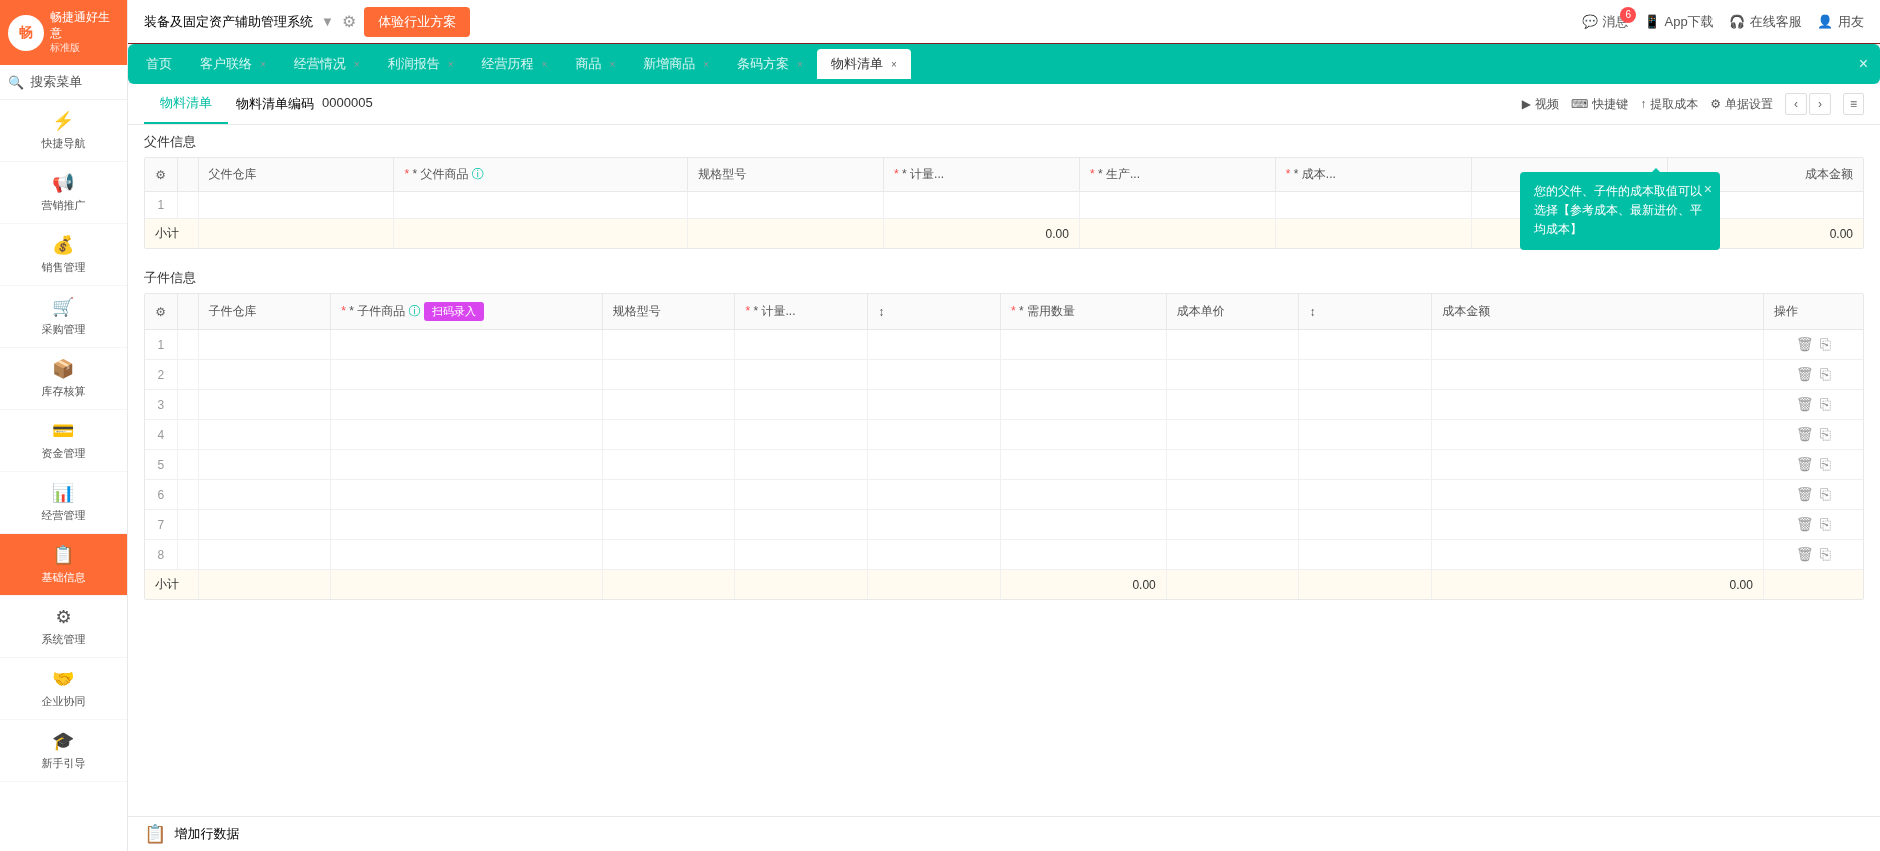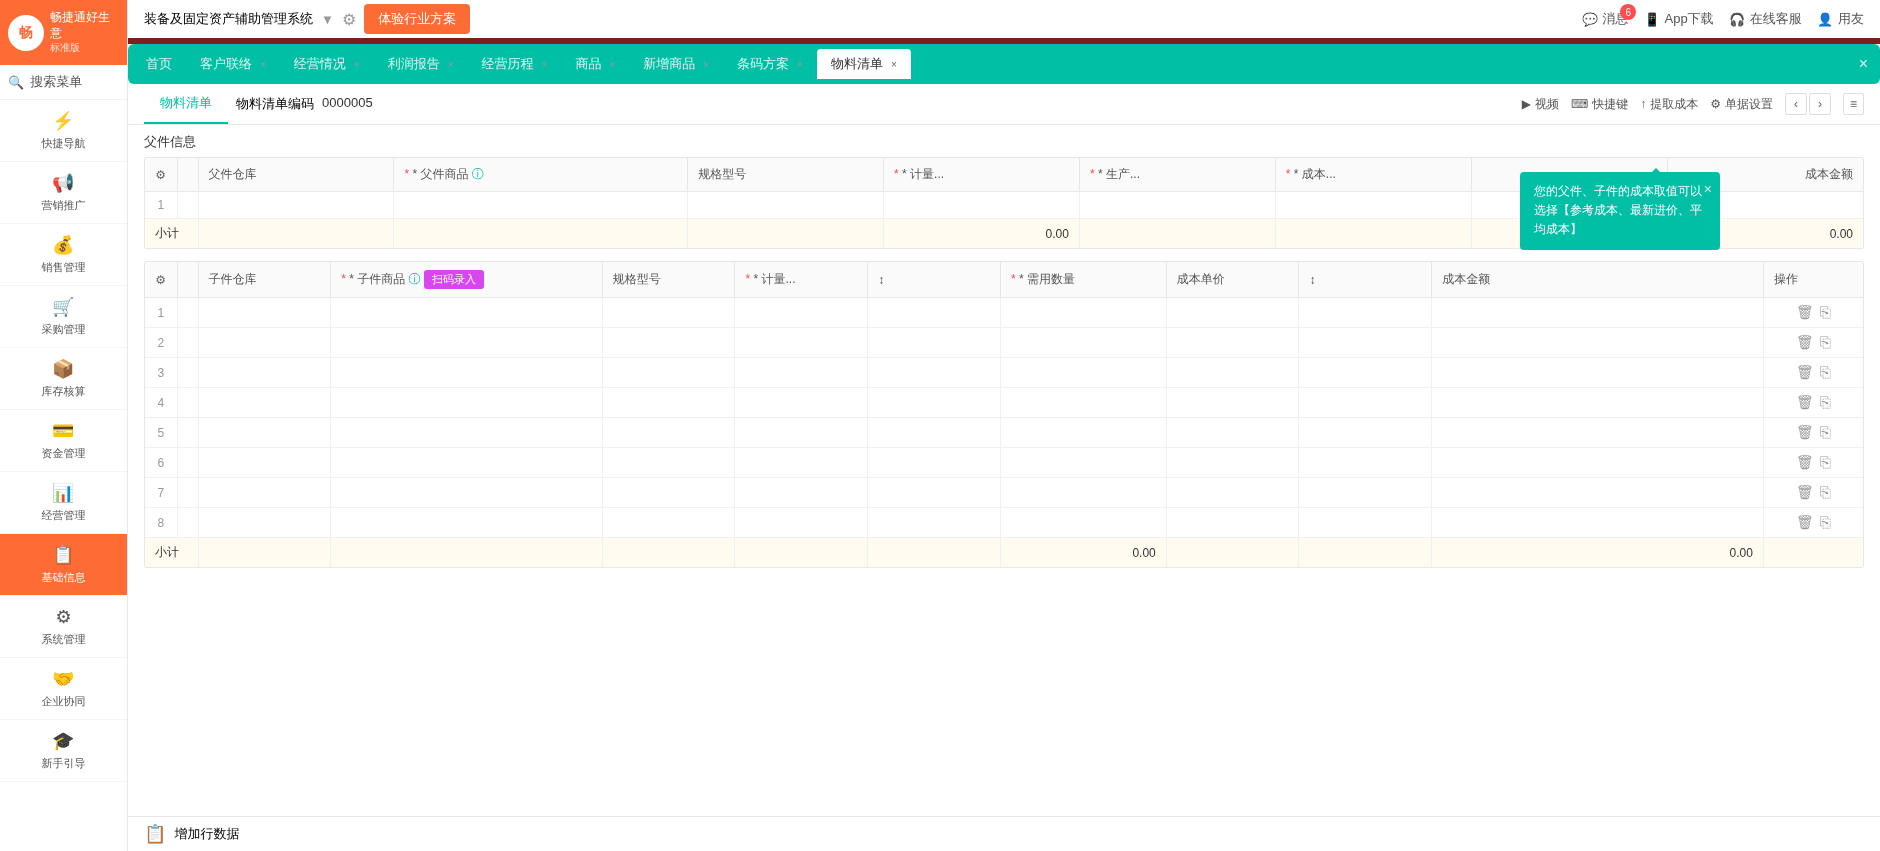--- a/index.html
+++ b/index.html
@@ -14,21 +14,21 @@
     .sidebar-search { display: flex; align-items: center; padding: 8px; gap: 6px; cursor: pointer; color: #555; border-bottom: 1px solid #f0f0f0; }
     .sidebar-item { display: flex; flex-direction: column; align-items: center; padding: 10px 4px; cursor: pointer; color: #555; font-size: 12px; border-bottom: 1px solid #f5f5f5; gap: 4px; }
     .sidebar-item.active { background: #ff6b35; color: #fff; }
     .sidebar-item .icon { font-size: 18px; }
     .sidebar-item-label { font-size: 11px; text-align: left; }
 
     
     .main { flex: 1; display: flex; flex-direction: column; overflow: hidden; }
 
     
-    .topbar { background: #fff; border-bottom: 6px solid #7f1d1d; padding: 0 16px; display: flex; align-items: center; justify-content: space-between; height: 44px; flex-shrink: 0; }
+    .topbar { background: #fff; border-bottom: 1px solid #7f1d1d; padding: 0 16px; display: flex; align-items: center; justify-content: space-between; height: 44px; flex-shrink: 0; }
     .topbar-left { display: flex; align-items: center; gap: 8px; }
     .topbar-arrow { color: #999; cursor: pointer; }
     .topbar-gear { color: #999; cursor: pointer; font-size: 16px; }
     .topbar-btn { background: #ff6b35; color: #fff; border: none; padding: 6px 14px; border-radius: 4px; cursor: pointer; font-size: 13px; }
     .topbar-right { display: flex; align-items: center; gap: 16px; color: #555; font-size: 13px; }
     .topbar-right-item { display: flex; align-items: center; gap: 4px; cursor: pointer; position: relative; }
     .badge { background: #ff4d4f; color: #fff; border-radius: 50%; width: 16px; height: 16px; font-size: 10px; display: flex; align-items: center; justify-content: center; position: absolute; top: -6px; right: -8px; }
 
     
     .nav-tabs { background: #00bfa5; display: flex; align-items: center; height: 40px; padding: 0 4px; overflow-x: auto; flex-shrink: 0; border-radius: 6px; }
@@ -312,20 +312,21 @@
               <td></td>
               <td></td>
               <td class="text-right cost-amount-col">0.00</td>
             </tr>
           </tbody>
         </table>
       </div>
     </div>
 
     <div class="section" style="margin-top:12px;">
+      <div class="section-title">子件信息</div>
       <div class="table-wrapper">
         <table>
           <thead>
             <tr>
               <th class="col-setting th-settings">⚙</th>
               <th class="col-sort"></th>
               <th class="col-warehouse">子件仓库</th>
               <th class="col-product">
                 <span class="required">*</span> <span>* 子件商品</span> <span style="color:#00bfa5;cursor:pointer;">ⓘ</span>
                 <button class="scan-btn">扫码录入</button>

